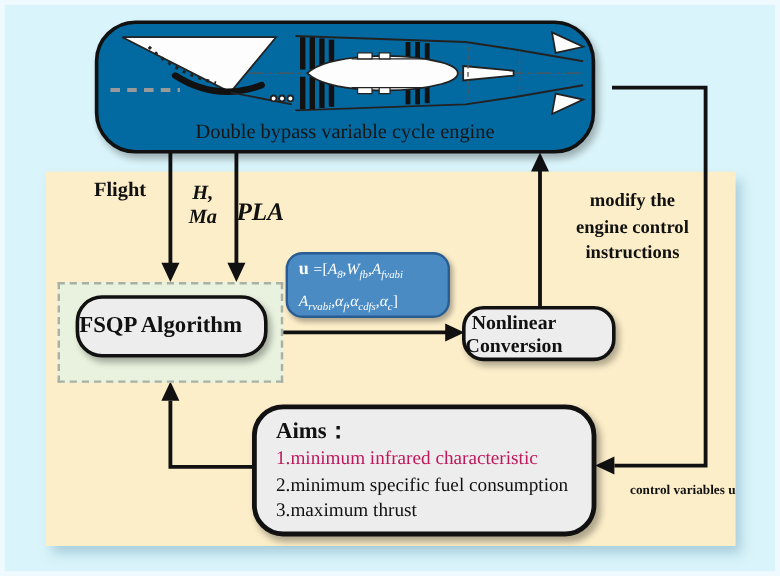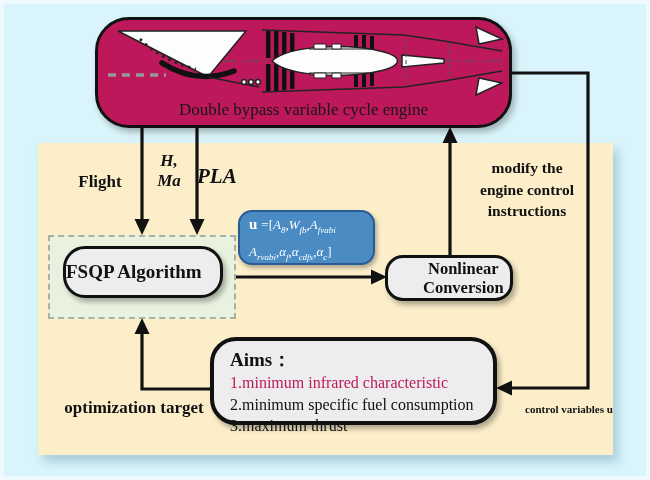--- a/index.html
+++ b/index.html
@@ -11,34 +11,34 @@
   }
   .panel{
     position:absolute;left:38px;top:143px;width:575px;height:312px;
     background:#fceec9;box-shadow:5px 7px 9px rgba(130,175,195,.55);
   }
   svg.connectors{position:absolute;left:0;top:0;z-index:2;}
   .node{position:absolute;z-index:3;box-sizing:border-box;background:#ededed;border:3.5px solid #111;
         display:flex;align-items:center;justify-content:flex-start;text-align:center;
         box-shadow:3px 4px 5px rgba(0,0,0,.3);}
   .engine-box{
-    position:absolute;z-index:3;left:95px;top:17px;width:417px;height:111px;box-sizing:border-box;
-    background:#be185d;border:3px solid #111;border-radius:34px;
+    position:absolute;z-index:3;left:79px;top:17px;width:417px;height:111px;box-sizing:border-box;
+    background:#0369a1;border:3px solid #111;border-radius:34px;
     box-shadow:3px 4px 6px rgba(0,0,0,.28);
   }
   .engine-box .schem{position:absolute;left:6px;top:5px;}
   .engine-caption{position:absolute;left:0;right:0;bottom:5px;text-align:center;font-size:17px;color:#151515;}
   .greendash{
     position:absolute;z-index:3;left:48px;top:235px;width:188px;height:84px;box-sizing:border-box;
     background:#e8f2de;border:2px dashed #a8b1a3;
   }
   .fsqp{left:63px;top:246px;width:160px;height:52px;border-radius:22px;font-weight:bold;font-size:19px;z-index:4;}
-  .nl{left:385px;top:255px;width:128px;height:46px;border-radius:18px;font-weight:bold;font-size:16.5px;line-height:19px;padding-left:35px;}
+  .nl{left:385px;top:255px;width:128px;height:46px;border-radius:18px;font-weight:bold;font-size:16.5px;line-height:19px;}
   .aims{
-    position:absolute;z-index:3;left:210px;top:337px;width:287px;height:88px;box-sizing:border-box;
+    position:absolute;z-index:3;left:210px;top:337px;width:287px;height:110px;box-sizing:border-box;
     background:#ededed;border:4px solid #111;border-radius:26px;
     box-shadow:3px 4px 5px rgba(0,0,0,.3);padding:7px 10px 0 16px;
   }
   .aims-title{font-weight:bold;font-size:19px;line-height:24px;}
   .aims-item{font-size:16px;line-height:21.5px;white-space:nowrap;}
   .aims-item.red{color:#be185d;}
   .ubox{
     position:absolute;z-index:3;left:238px;top:210px;width:137px;height:55px;box-sizing:border-box;
     background:#4a8bc4;border:2.5px solid #2a5c94;border-radius:14px;
     color:#fff;font-size:13px;padding:5px 1px 0 9px;
@@ -46,21 +46,21 @@
   }
   .u-line{white-space:nowrap;line-height:14px;font-style:italic;}
   .u-line.l2{margin-top:8px;}
   .u-sym{font-weight:bold;font-style:normal;font-size:15px;margin-right:4px;}
   .u-eq{font-style:normal;}
   .u-line sub{font-size:9px;font-style:italic;}
   .sep{font-style:normal;}
   .lbl{position:absolute;z-index:3;font-weight:bold;color:#111;}
   .lbl.c{text-align:center;}
   .it{font-style:italic;}
-  .flight{left:52px;top:148px;width:96px;font-size:17px;line-height:19px;margin-top:24px;}
+  .flight{left:52px;top:148px;width:96px;font-size:17px;line-height:19px;}
   .hma{left:147px;top:151px;width:44px;font-size:17px;line-height:20px;}
   .pla{left:197px;top:164px;width:46px;font-size:21px;}
   .modify{left:461px;top:157px;width:132px;font-size:15.5px;line-height:21.5px;}
   .opt{left:58px;top:398px;width:152px;font-size:17px;}
   .ctrl{left:493px;top:403px;width:152px;font-size:11px;}
   .schem *{vector-effect:non-scaling-stroke;}
 </style>
 </head>
 <body>
 
@@ -169,17 +169,16 @@
   </div>
 
   <div class="lbl pla it">PLA</div>
 
   <div class="lbl c modify">
     <span>modify the</span><br>
     <span>engine control</span><br>
     <span>instructions</span>
   </div>
 
-  <div class="lbl c opt">optimization target</div>
 
   <div class="lbl c ctrl">control variables u</div>
 
 </div>
 
 </body></html>

